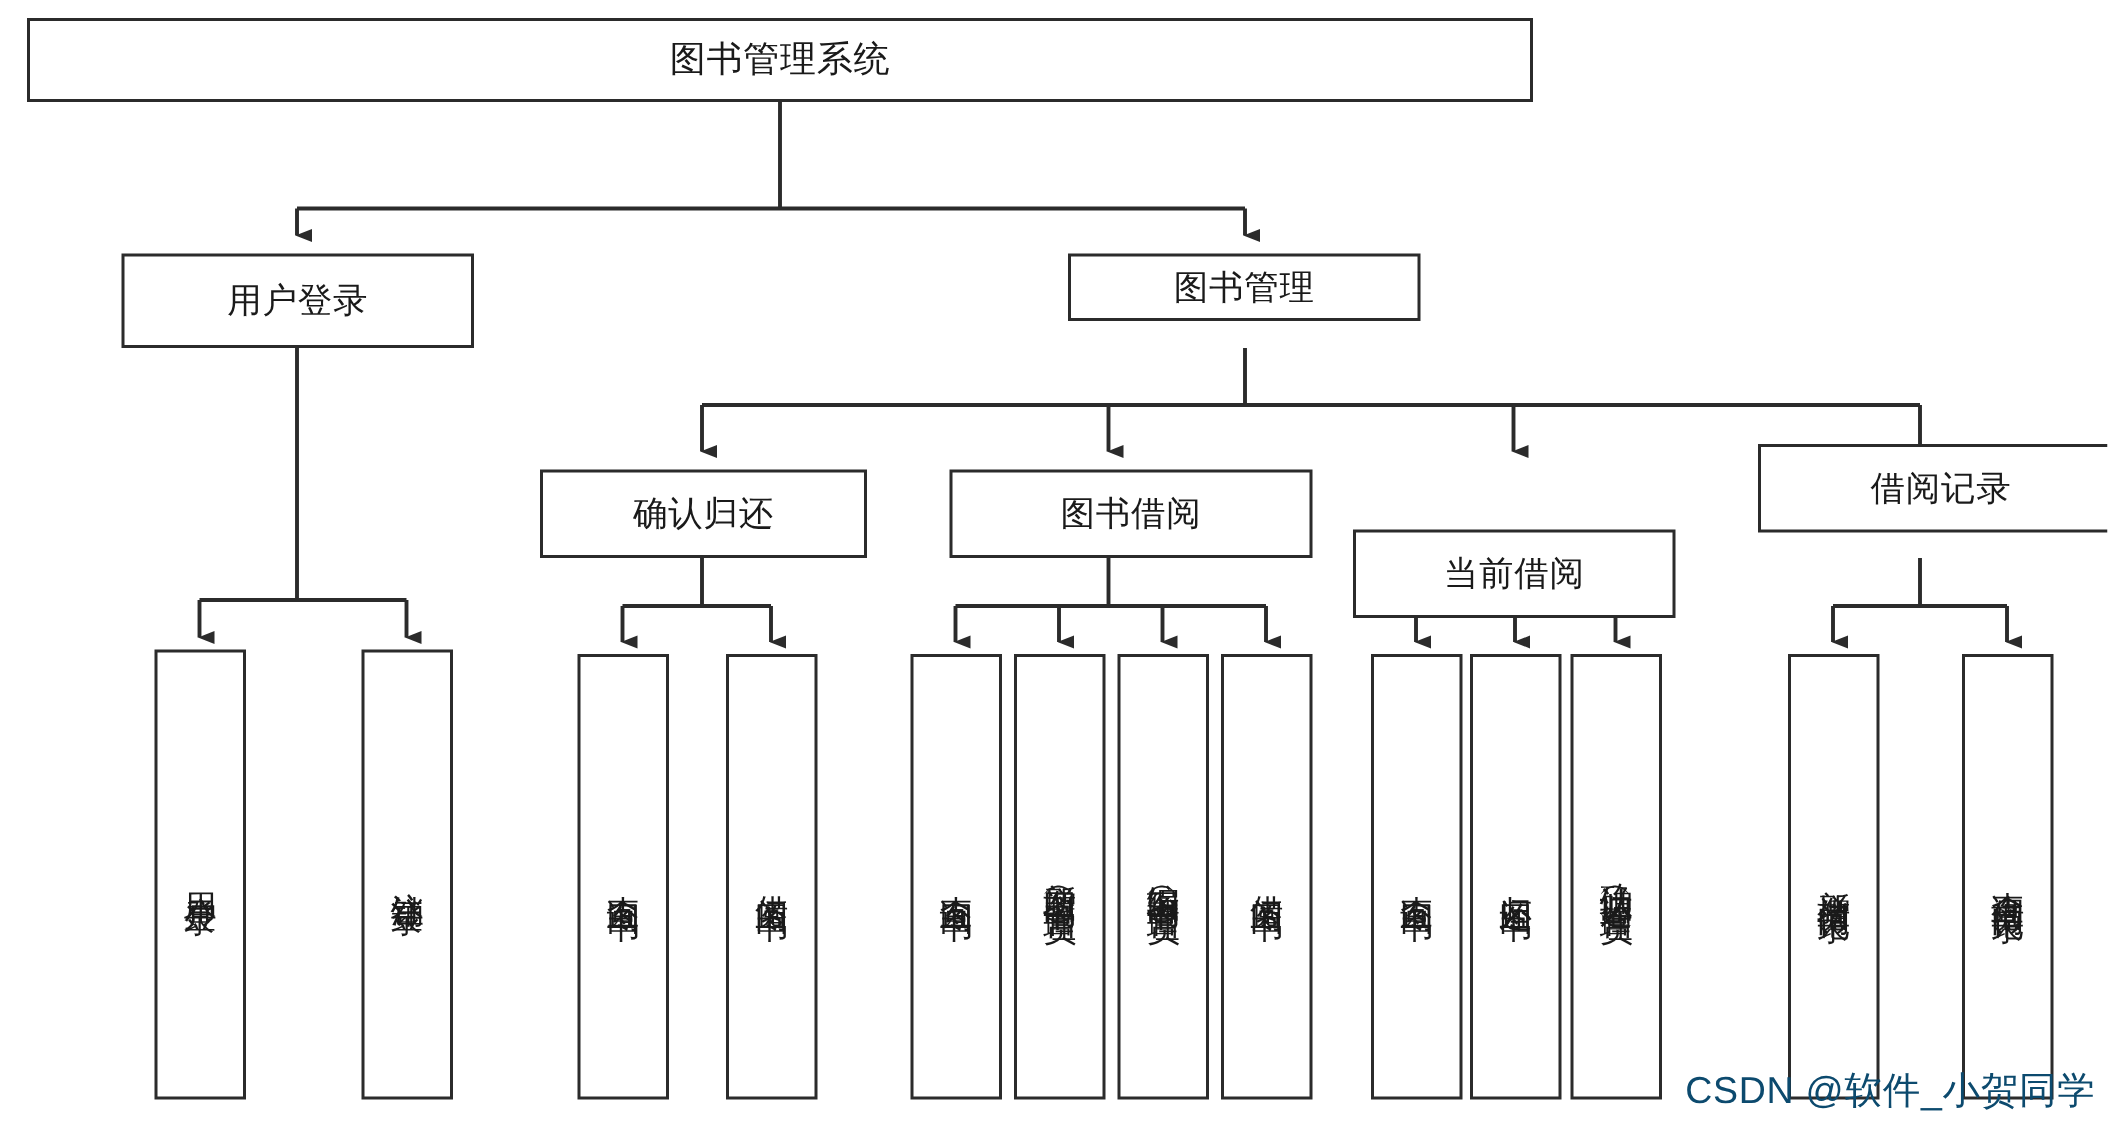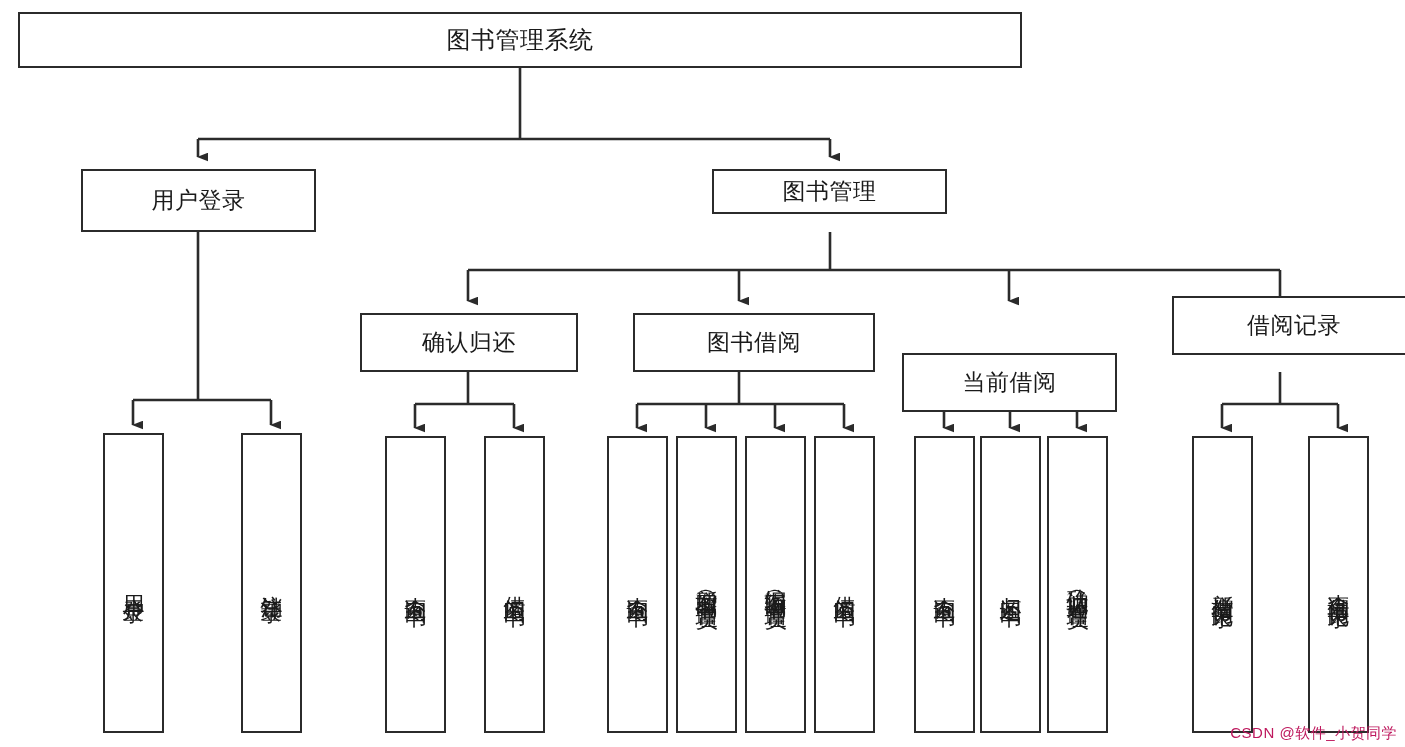--- a/index.html
+++ b/index.html
@@ -56,22 +56,22 @@
     -webkit-text-orientation: upright;
     letter-spacing: 3px;
     line-height: 1;
     white-space: nowrap;
     display: block;
   }
   .watermark {
     position: absolute;
     right: 8px;
     bottom: 4px;
-    font-size: 15px;
-    color: #be185d;
+    font-size: 25px;
+    color: #0c4a6e;
     letter-spacing: 0.5px;
     white-space: nowrap;
     user-select: none;
   }
 </style>
 </head>
 <body>
 
 <div id="diagram-canvas">
 

